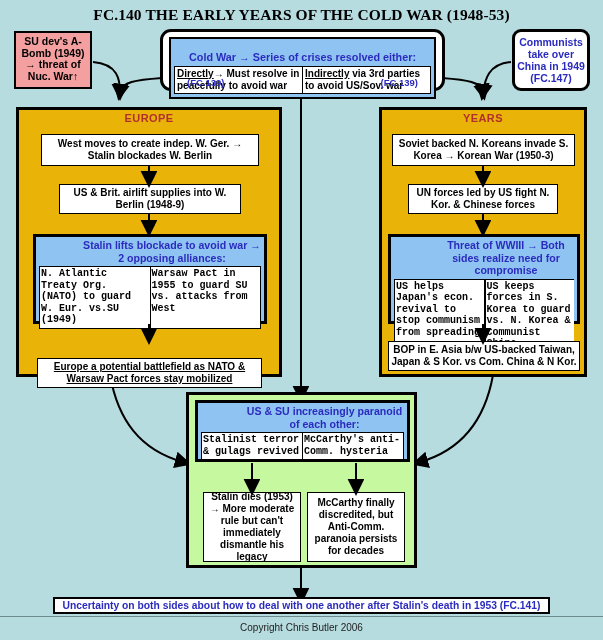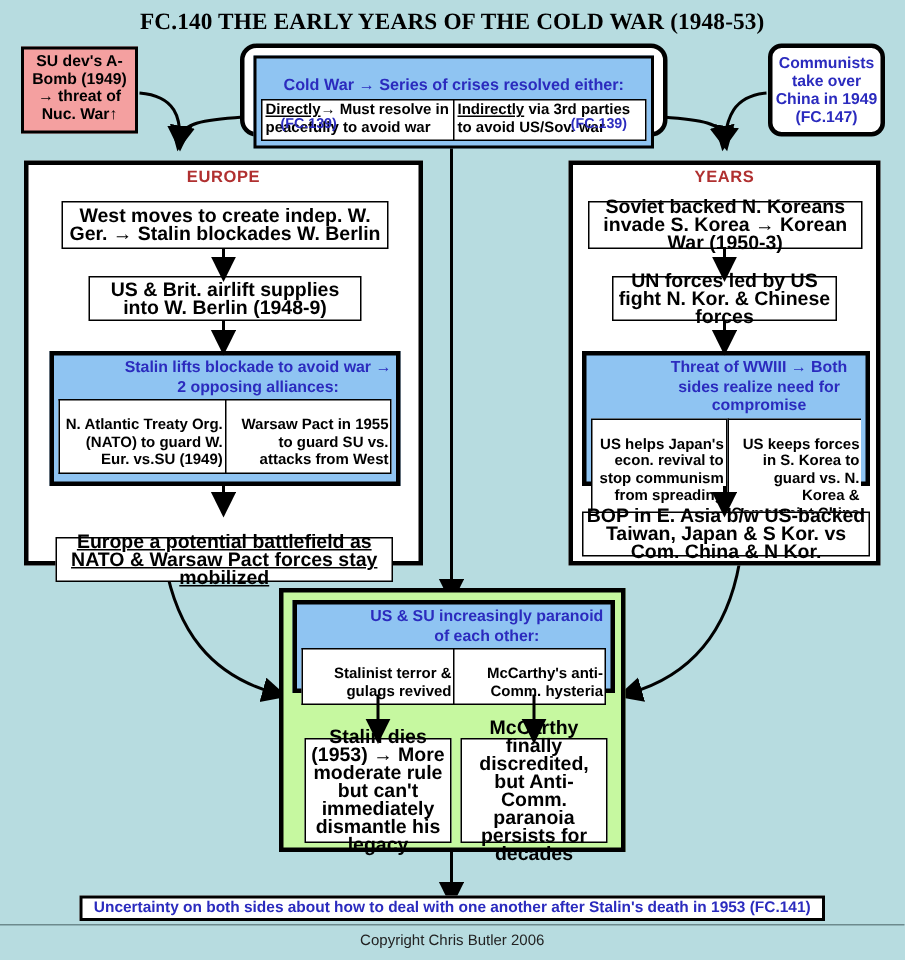--- a/index.html
+++ b/index.html
@@ -56,47 +56,47 @@
     font-weight:bold;font-size:10px;line-height:11.5px;
     color:#000;text-align:left;padding:1px 2px 2px;
   }
   .cwcol.first{border-right:none;}
   .fc-note{
     position:absolute;color:#2b2bbe;font-weight:bold;font-size:9.5px;
   }
 
   
   .region{
-    background:#ffffff;border:3px solid #000;
+    background:#eab308;border:3px solid #000;
   }
   .regionlabel{
     text-align:center;color:#b03030;font-weight:bold;font-size:11px;
     padding-top:2px;letter-spacing:.4px;
   }
   .wbox{
     position:absolute;background:#fff;border:1.5px solid #000;
-    color:#000;font-weight:bold;font-size:13px;line-height:12px;
+    color:#000;font-weight:bold;font-size:10px;line-height:12px;
     text-align:center;box-sizing:border-box;padding:1px 2px;
     display:flex;align-items:center;justify-content:center;
   }
 
   
   .bluepanel{
     position:absolute;background:#8fc4f2;border:3px solid #000;
     box-sizing:border-box;
   }
   .bluehead{
     text-align:center;color:#2b2bbe;font-weight:bold;
     font-size:10.6px;line-height:12.5px;padding:2px 1px 1px;margin-left:44px;
   }
   .bluecols{display:flex;margin:1px 3px 3px;}
   .bluecol{
     flex:1;background:#fff;border:1.5px solid #000;
     font-weight:bold;font-size:10px;line-height:11.6px;color:#000;
-    text-align:right;padding:11px 1px 2px;
+    text-align:left;padding:1px 1px 2px;font-family:Liberation Mono, monospace;
   }
   .bluecol.first{border-right:none;}
 
   
   .botpanel{
     position:absolute;background:#c6f8a0;border:3px solid #000;
     box-sizing:border-box;
   }
   .botblue{
     position:absolute;background:#8fc4f2;border:3px solid #000;

